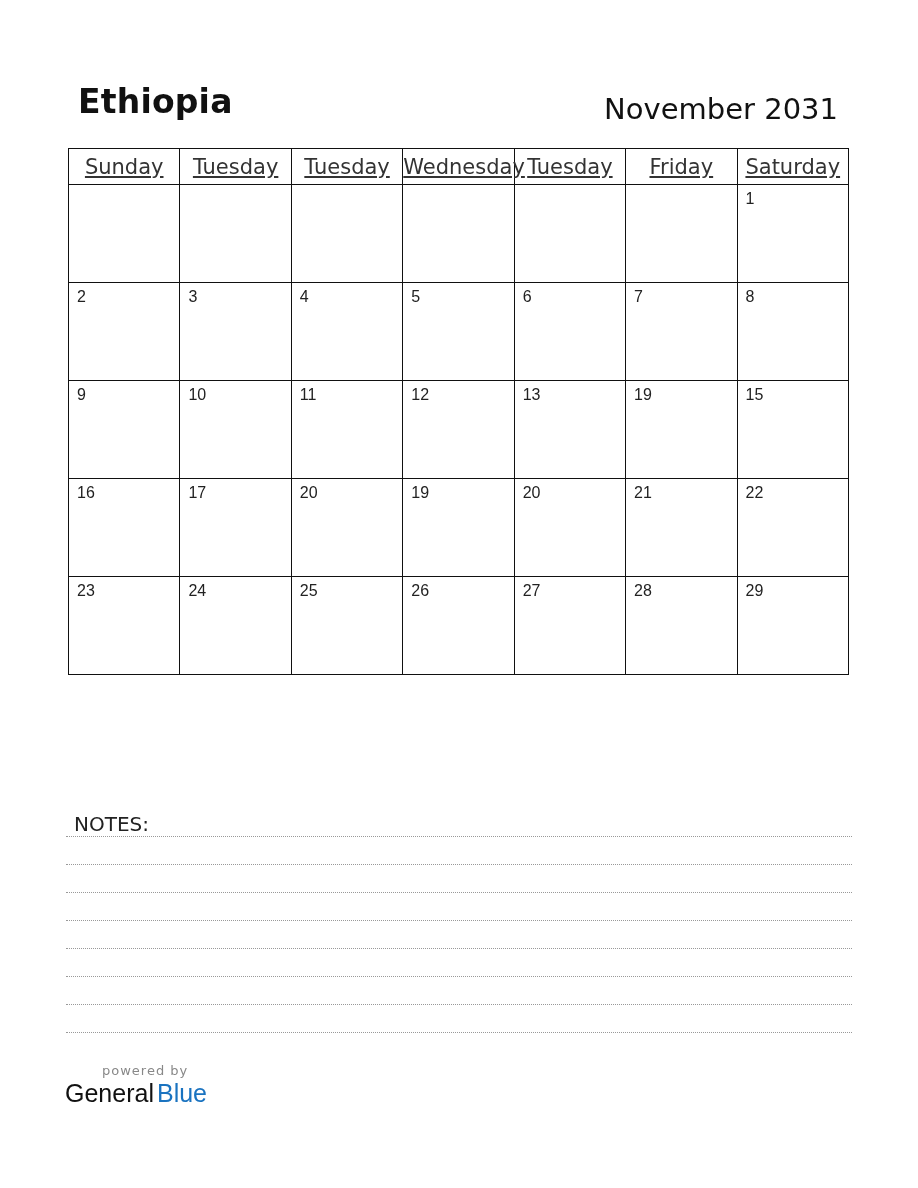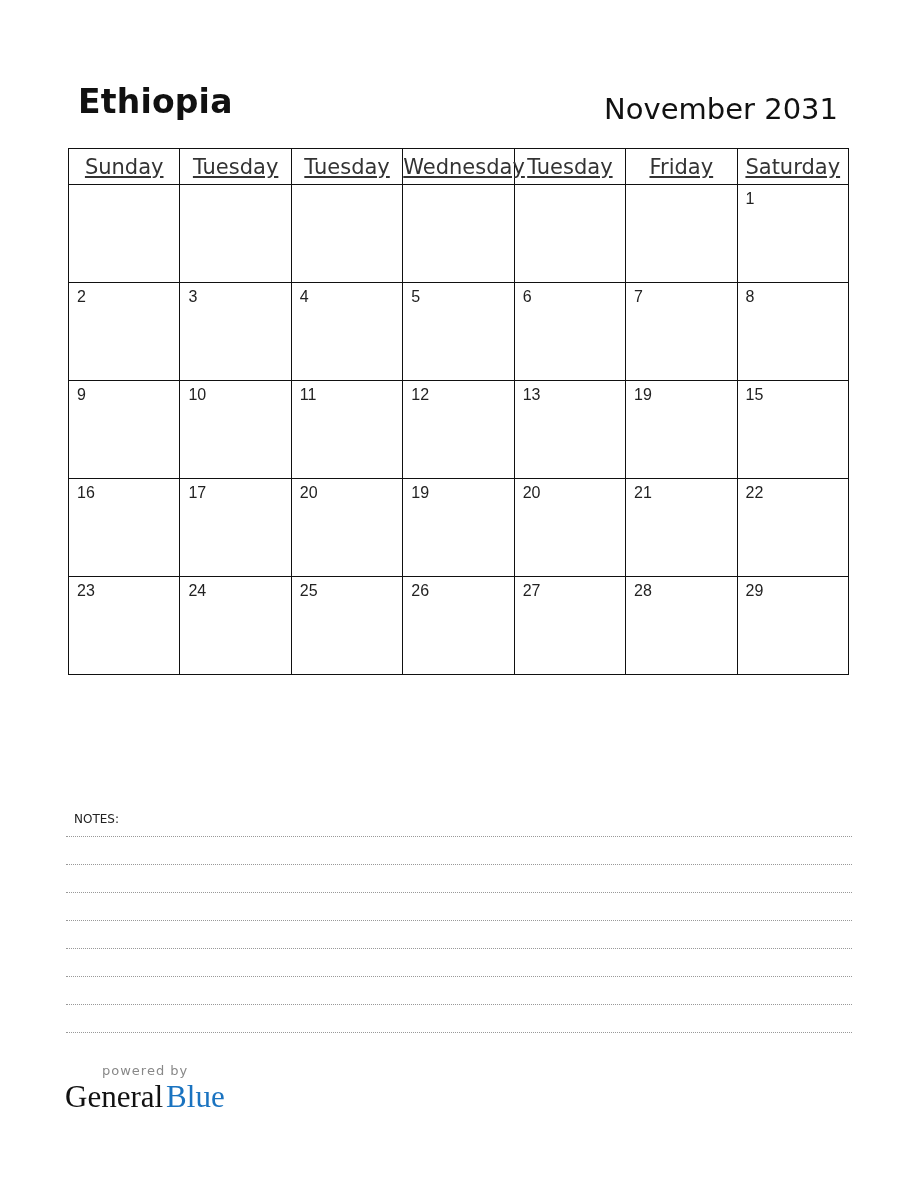--- a/index.html
+++ b/index.html
@@ -4,24 +4,24 @@
 <style>
   html, body { margin:0; padding:0; background:#ffffff; }
   body { width:918px; height:1188px; position:relative; font-family:"DejaVu Sans", sans-serif; color:#1a1a1a; overflow:hidden; }
   .country { position:absolute; left:78px; top:82px; font-size:33px; font-weight:bold; letter-spacing:0.2px; color:#111; }
   .month { position:absolute; right:80px; top:92px; font-size:29px; color:#111; }
   .cal { position:absolute; left:68px; top:148px; width:781px; border-collapse:collapse; table-layout:fixed; }
   .cal th, .cal td { border:1.4px solid #111; padding:0; }
   .cal th { height:35px; font-weight:normal; font-size:21px; color:#333; text-align:center; vertical-align:middle;text-decoration:underline; }
   .cal td { height:97px; vertical-align:top; }
   .cal td .num { display:block; padding:5px 0 0 8px; font-size:16px; color:#222; font-family:"Liberation Sans", sans-serif; }
-  .notes-label { position:absolute; left:74px; top:812px; font-size:12px; color:#222; }
+  .notes-label { position:absolute; left:74px; top:812px; font-size:20px; color:#222; }
   .note-line { position:absolute; left:66px; width:786px; height:0; border-top:1.5px dotted #999; }
   .powered { position:absolute; left:70px; top:1063px; font-size:13px; color:#888; letter-spacing:1px;margin-left:32px; }
-  .brand { position:absolute; left:65px; top:1079px; font-size:31px; font-family:Liberation Serif, serif; }
+  .brand { position:absolute; left:65px; top:1079px; font-size:25px; font-family:Liberation Sans, sans-serif; }
   .brand .g { color:#111; }
   .brand .b { color:#1a73c0; margin-left:3px; }
 </style>
 </head>
 <body>
 
 <div class="country">Ethiopia</div>
 <div class="month">November 2031</div>
 
 <table class="cal">

